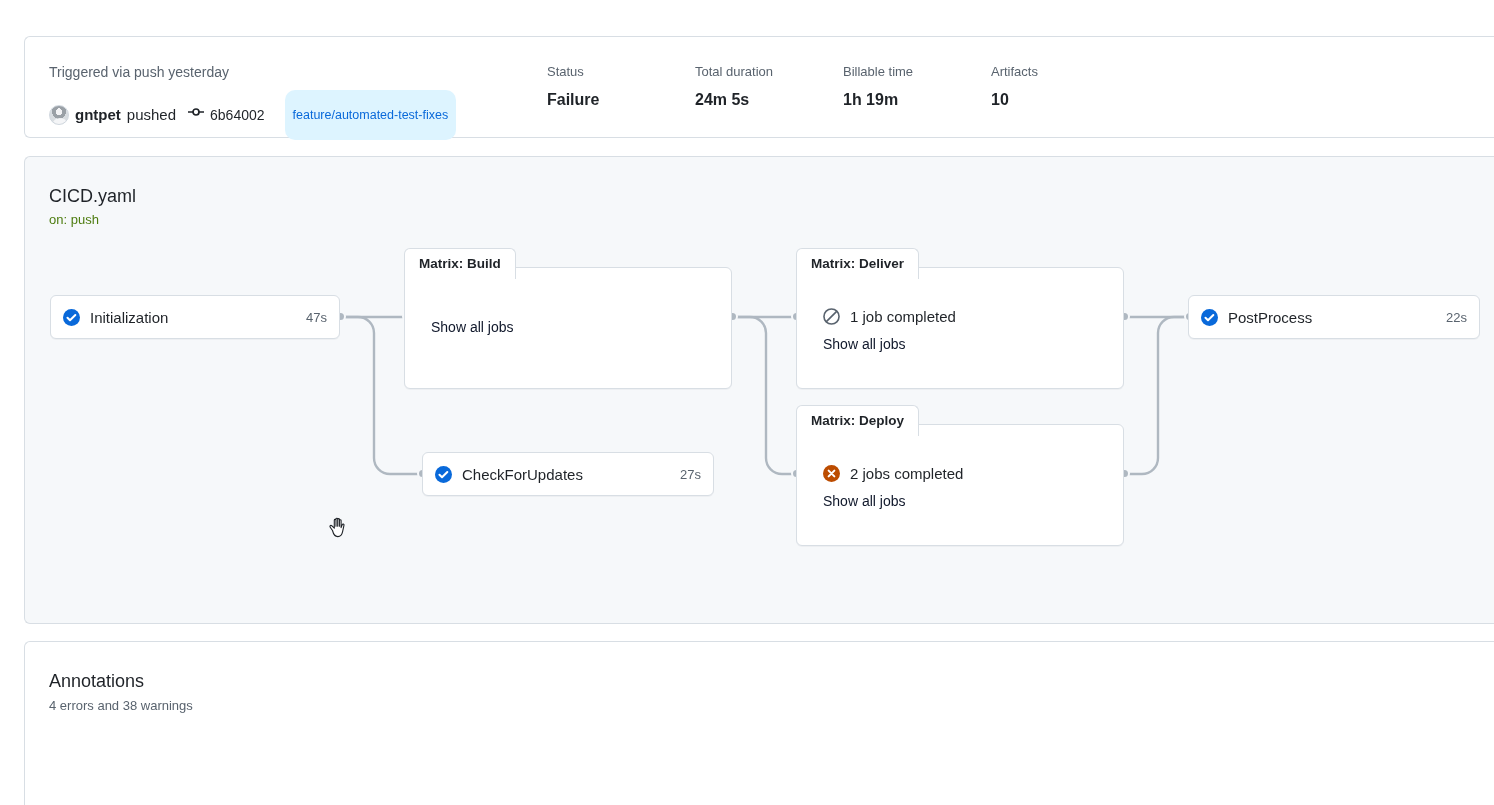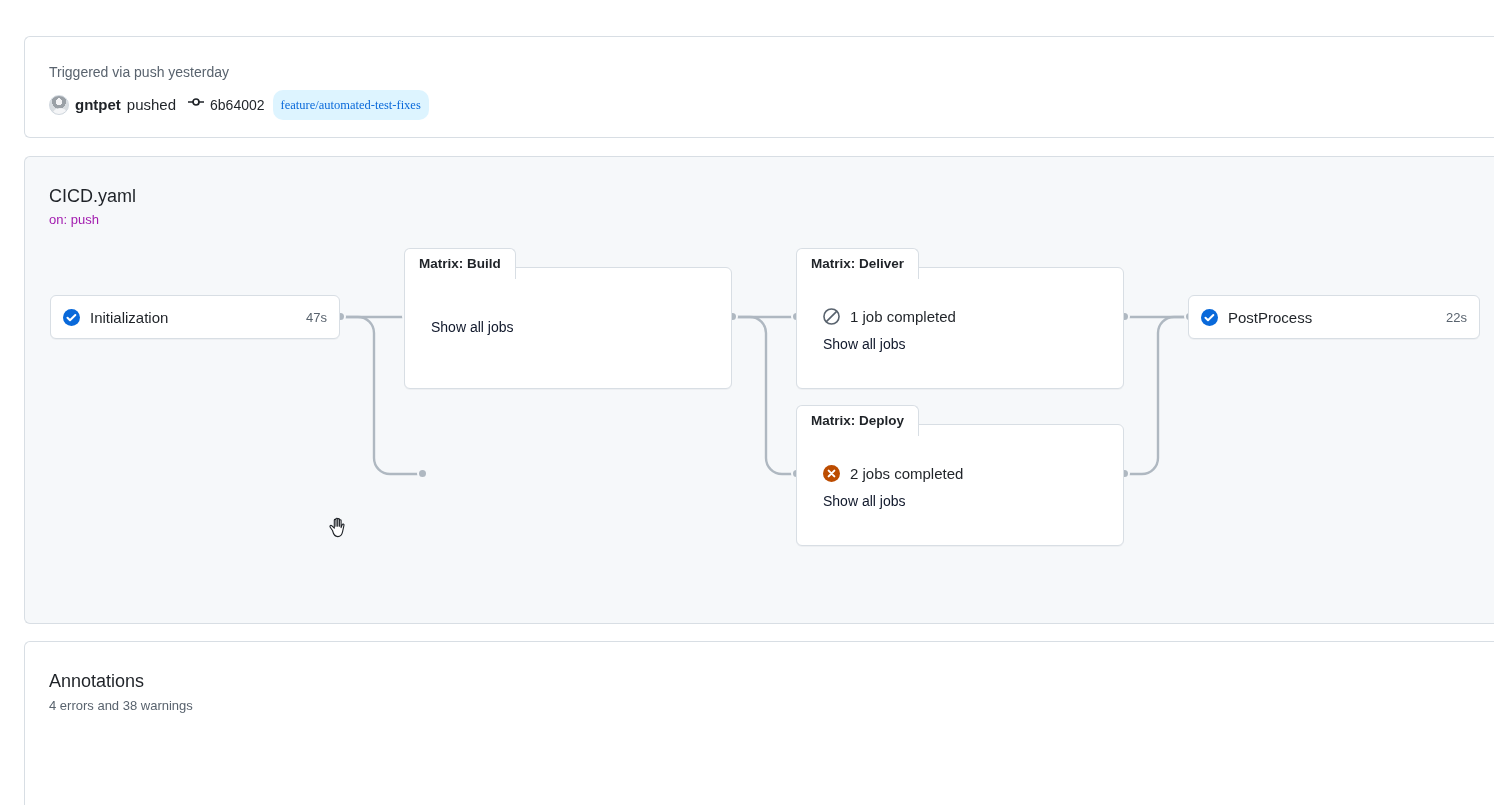--- a/index.html
+++ b/index.html
@@ -39,25 +39,25 @@
   }
   .avatar::after {
     content: ""; position: absolute; left: 3px; bottom: -5px;
     width: 14px; height: 11px; border-radius: 50% 50% 0 0;
     background: #f4f5f7;
   }
   .actor-name { font-weight: bold; }
   .commit-icon { flex: none; margin-left: 6px; color: #1f2328; display: block; }
   .commit-sha { font-size: 14px; color: #1f2328; }
   .branch-badge {
-    margin-left: 2px;
+    margin-left: 14px;
     background: #ddf4ff; color: #0969da;
-    font-family: Liberation Serif, serif;
+    font-family: Liberation Sans, sans-serif;
     font-size: 12.5px; line-height: 20px;
-    padding: 5px 8px; border-radius: 10px;
+    padding: 15px 8px; border-radius: 10px;
     white-space: nowrap;
   }
 
   .stats { position: absolute; left: 522px; top: 25px; display: flex; }
   .stat { width: 148px; }
   .stat-label { font-size: 13px; color: #59636e; line-height: 20px; }
   .stat-value { font-size: 16px; font-weight: bold; color: #1f2328; margin-top: 7px; line-height: 22px; }
 
   
   .graph-card {
@@ -68,21 +68,21 @@
     border-right: none;
     border-radius: 6px 0 0 6px;
     overflow: hidden;
   }
   .wf-title {
     position: absolute; left: 24px; top: 27px;
     font-size: 18px; color: #1f2328; line-height: 24px;
   }
   .wf-sub {
     position: absolute; left: 24px; top: 54px;
-    font-size: 13px; color: #a21caf; line-height: 18px;
+    font-size: 13px; color: #4d7c0f; line-height: 18px;
   }
 
   .edges { position: absolute; left: 0; top: 0; width: 1480px; height: 468px; }
 
   
   .node {
     position: absolute;
     background: #ffffff;
     border: 1px solid #d8dee4;
     border-radius: 6px;
@@ -166,20 +166,38 @@
           <svg width="16" height="16" viewBox="0 0 16 16" fill="none">
             <circle cx="8" cy="8" r="3" stroke="#1f2328" stroke-width="1.7"></circle>
             <path d="M0.6 8h4.2M11.2 8h4.2" stroke="#1f2328" stroke-width="1.7" stroke-linecap="round"></path>
           </svg>
         </span>
         <span class="commit-sha">6b64002</span>
         <span class="branch-badge">feature/automated-test-fixes</span>
       </div>
     </div>
 
+    <div class="stats">
+      <div class="stat">
+        <div class="stat-label">Status</div>
+        <div class="stat-value">Failure</div>
+      </div>
+      <div class="stat">
+        <div class="stat-label">Total duration</div>
+        <div class="stat-value">24m 5s</div>
+      </div>
+      <div class="stat">
+        <div class="stat-label">Billable time</div>
+        <div class="stat-value">1h 19m</div>
+      </div>
+      <div class="stat">
+        <div class="stat-label">Artifacts</div>
+        <div class="stat-value">10</div>
+      </div>
+    </div>
   </div>
 
   <div class="graph-card">
     <div class="wf-title">CICD.yaml</div>
     <div class="wf-sub">on: push</div>
 
     <svg class="edges" viewBox="0 0 1480 468">
       <g stroke="#afb8c1" stroke-width="2.4" fill="none" stroke-linecap="round">
 
         <path d="M316 160 H383"></path>
@@ -217,20 +235,30 @@
       <span class="job-time">47s</span>
     </div>
 
     <div class="node group-node" style="left:379px; top:110px;">
       <div class="group-tab">Matrix: Build</div>
       <div class="group-body">
         <div class="show-all">Show all jobs</div>
       </div>
     </div>
 
+    <div class="node job-node" style="left:397px; top:295px; width:292px;">
+      <span class="ic">
+        <svg viewBox="0 0 16 16" width="17" height="17">
+          <circle cx="8" cy="8" r="8" fill="#0969da"></circle>
+          <path d="M4.2 8.2l2.4 2.4 5-5" stroke="#fff" stroke-width="1.9" fill="none" stroke-linecap="round" stroke-linejoin="round"></path>
+        </svg>
+      </span>
+      <span class="job-label">CheckForUpdates</span>
+      <span class="job-time">27s</span>
+    </div>
 
     <div class="node group-node" style="left:771px; top:110px;">
       <div class="group-tab">Matrix: Deliver</div>
       <div class="group-body">
         <div class="group-status">
           <span class="ic">
             <svg viewBox="0 0 16 16" width="17" height="17">
               <circle cx="8" cy="8" r="7.1" fill="none" stroke="#59636e" stroke-width="1.5"></circle>
               <path d="M3.4 12.6L12.6 3.4" stroke="#59636e" stroke-width="1.5" stroke-linecap="round"></path>
             </svg>

